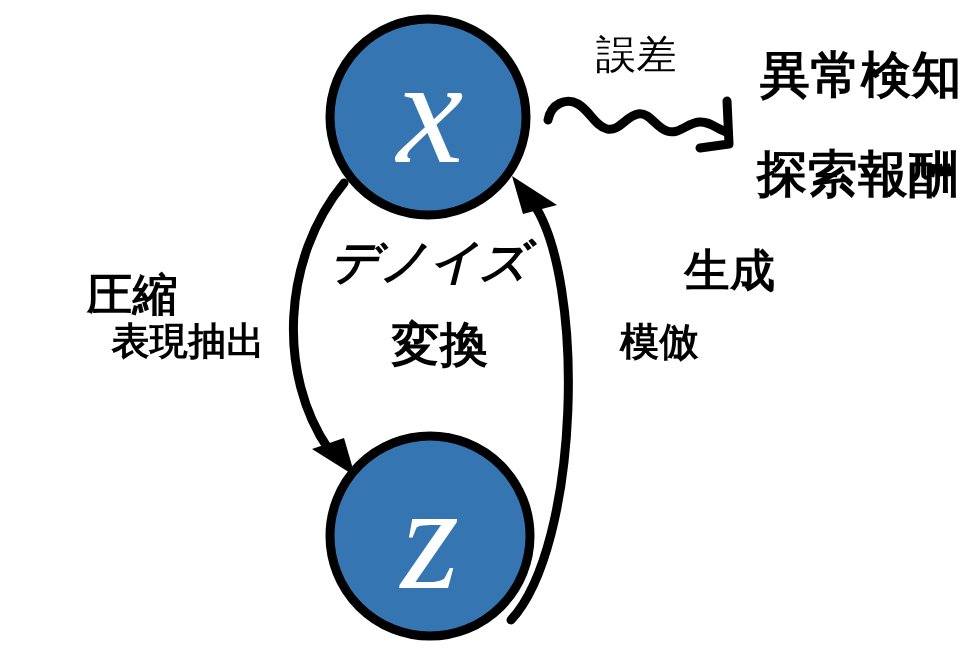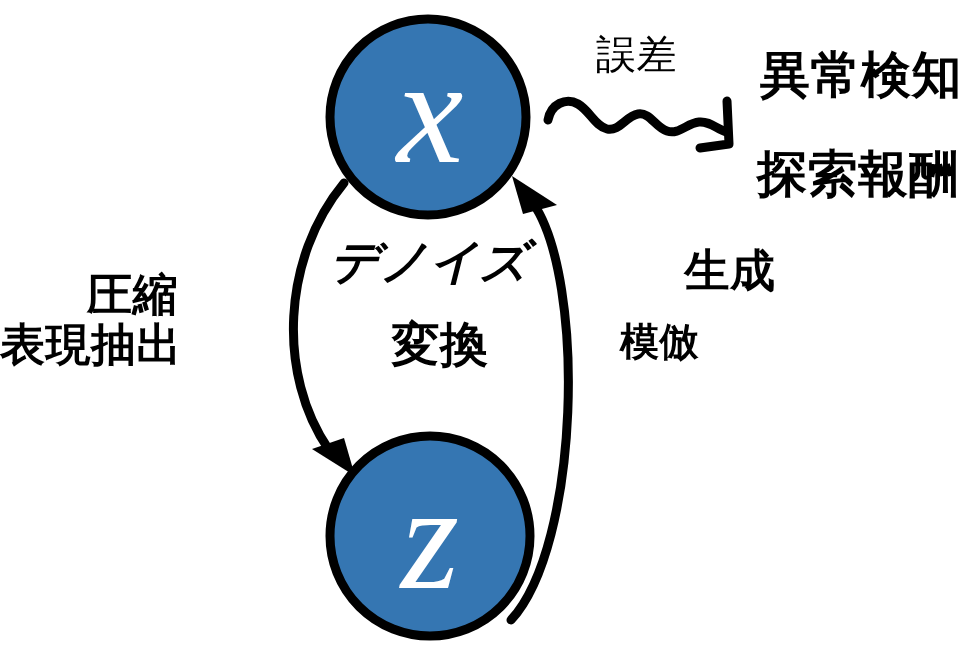--- a/index.html
+++ b/index.html
@@ -37,21 +37,21 @@
     line-height: 1;
     letter-spacing: 0.01em;
   }
   .jp-bold {
     font-weight: bold;
   }
   .jp-regular {
     font-weight: normal;
   }
   .lbl-compress      { left: 0;    top: 240px; width: 265px; text-align: center; font-size: 45px; margin-top: 32px; }
-  .lbl-repr          { left: 0;    top: 322px; width: 265px; text-align: left; font-size: 45px; }
+  .lbl-repr          { left: 0;    top: 322px; width: 265px; text-align: right; font-size: 38px; }
   .lbl-denoise       { left: 330px; top: 238px; width: 220px; text-align: left; font-size: 48px; font-style: italic; }
   .lbl-transform     { left: 330px; top: 321px; width: 220px; text-align: center; font-size: 48px; }
   .lbl-generate      { left: 620px; top: 248px; width: 220px; text-align: center; font-size: 45px; }
   .lbl-imitate       { left: 620px; top: 322px; width: 220px; text-align: left; font-size: 39px; }
   .lbl-error         { left: 596px; top: 34px;  font-size: 40px; }
   .lbl-anomaly       { left: 760px; top: 50px;  font-size: 50px; }
   .lbl-reward        { left: 757px; top: 122px; font-size: 50px; margin-top: 27px; }
 </style>
 </head>
 <body>

